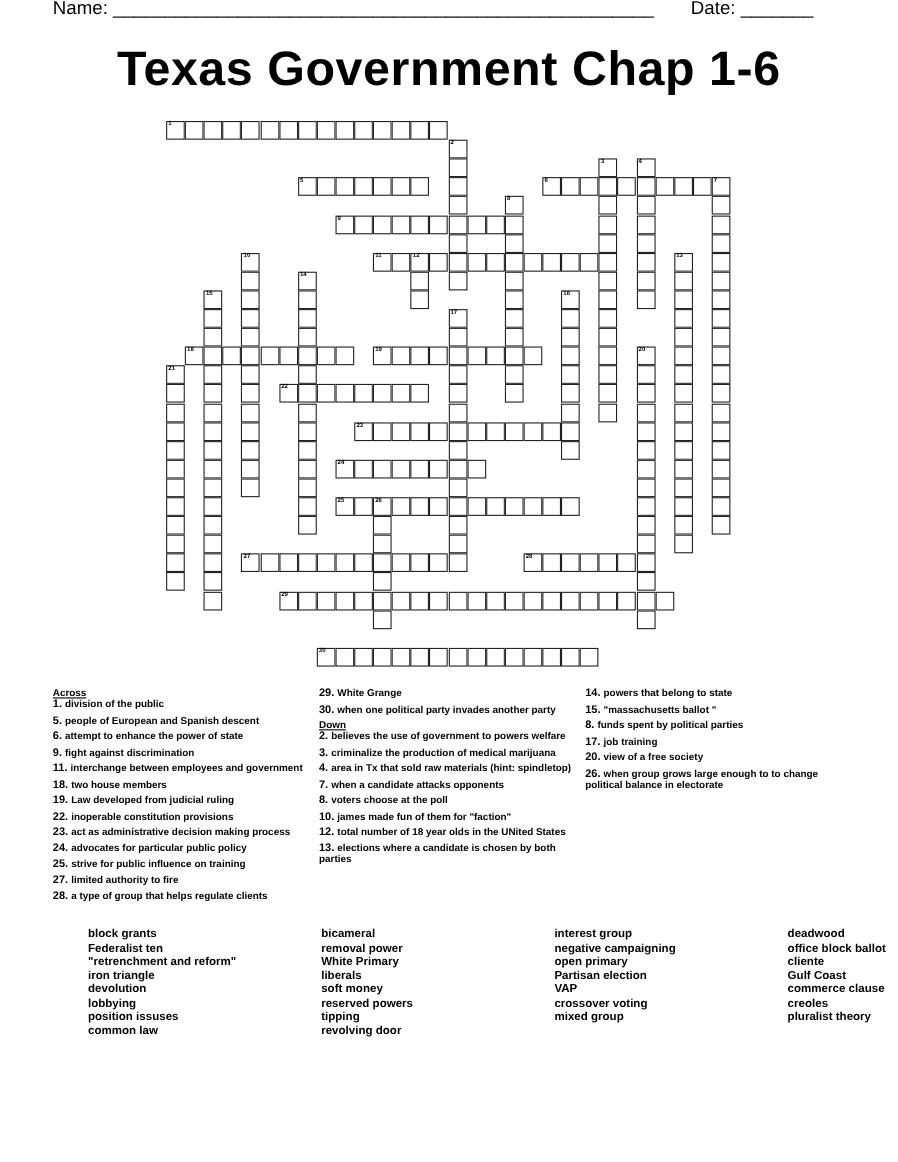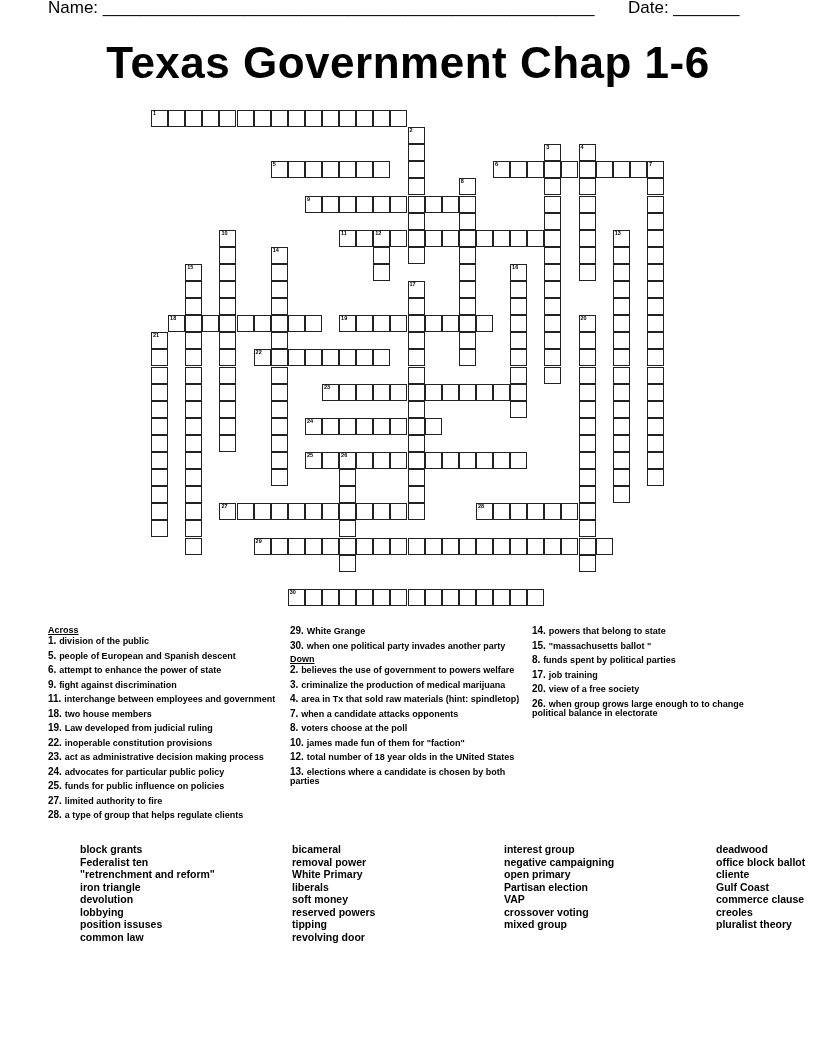--- a/index.html
+++ b/index.html
@@ -422,21 +422,21 @@
 <div class="clue"><span class="n">1. </span><span>division of the public</span></div>
     <div class="clue"><span class="n">5. </span><span>people of European and Spanish descent</span></div>
     <div class="clue"><span class="n">6. </span><span>attempt to enhance the power of state</span></div>
     <div class="clue"><span class="n">9. </span><span>fight against discrimination</span></div>
     <div class="clue"><span class="n">11. </span><span>interchange between employees and government</span></div>
     <div class="clue"><span class="n">18. </span><span>two house members</span></div>
     <div class="clue"><span class="n">19. </span><span>Law developed from judicial ruling</span></div>
     <div class="clue"><span class="n">22. </span><span>inoperable constitution provisions</span></div>
     <div class="clue"><span class="n">23. </span><span>act as administrative decision making process</span></div>
     <div class="clue"><span class="n">24. </span><span>advocates for particular public policy</span></div>
-    <div class="clue"><span class="n">25. </span><span>funds for public influence on policies</span></div>
+    <div class="clue"><span class="n">25. </span><span>strive for public influence on training</span></div>
     <div class="clue"><span class="n">27. </span><span>limited authority to fire</span></div>
     <div class="clue"><span class="n">28. </span><span>a type of group that helps regulate clients</span></div>
   </div>
 <div class="clues" id="col2" style="left:290px;">
     <div class="clue"><span class="n">29. </span><span>White Grange</span></div>
     <div class="clue"><span class="n">30. </span><span>when one political party invades another party</span></div>
     <div class="head">Down</div>
     <div class="clue"><span class="n">2. </span><span>believes the use of government to powers welfare</span></div>
     <div class="clue"><span class="n">3. </span><span>criminalize the production of medical marijuana</span></div>
     <div class="clue"><span class="n">4. </span><span>area in Tx that sold raw materials (hint: spindletop)</span></div>

